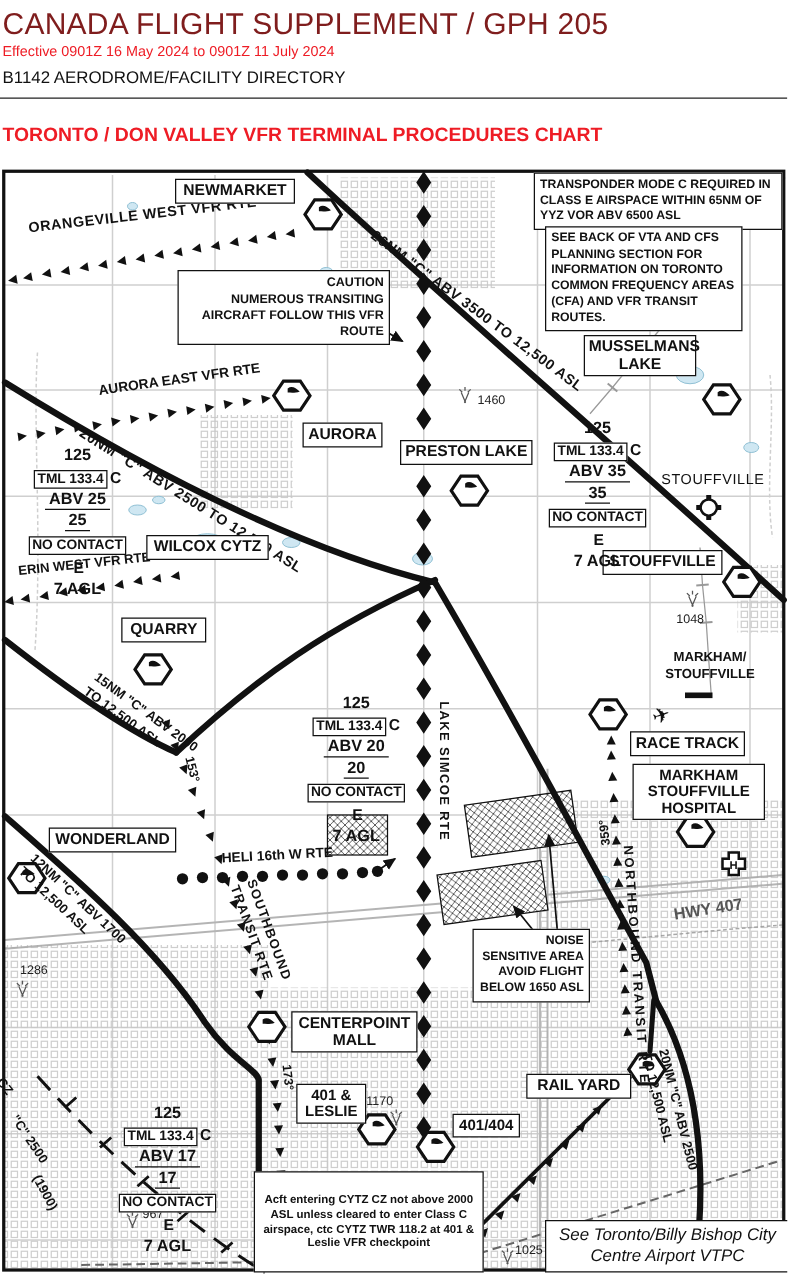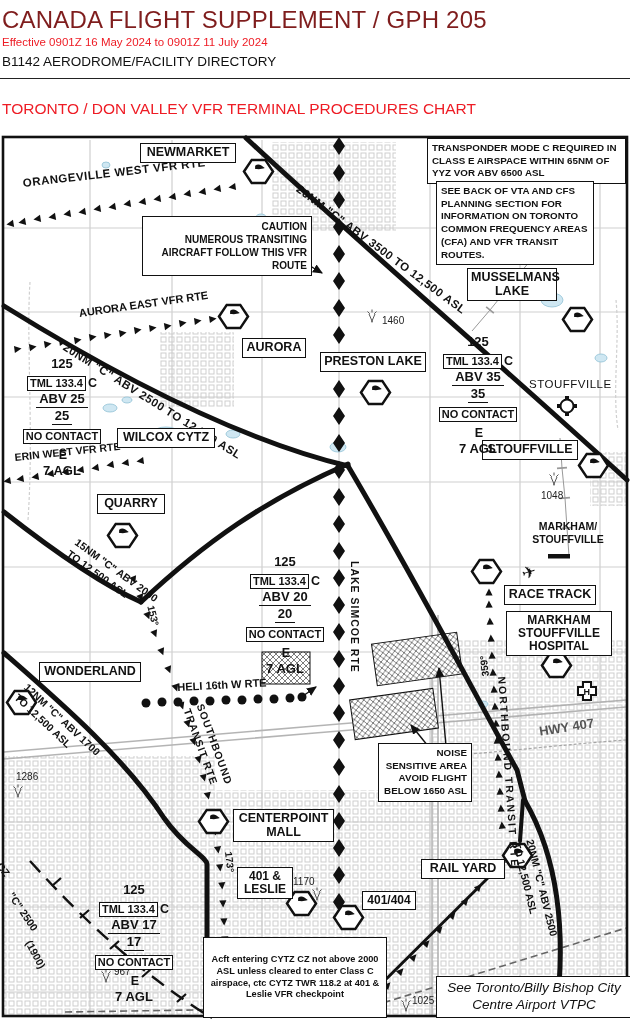--- a/index.html
+++ b/index.html
@@ -2,21 +2,21 @@
 <html><head>
 <meta charset="utf-8">
 <style>
   html,body{margin:0;padding:0;background:#fff}
   #page{position:relative;width:630px;height:1024px;background:#fff;overflow:hidden;
         font-family:"Liberation Sans",sans-serif;color:#111}
   .h-title{position:absolute;left:2px;top:6px;font-size:24px;color:#7f1d1d;letter-spacing:.2px}
   .h-eff{position:absolute;left:2px;top:36px;font-size:11.5px;color:#ee1c25}
   .h-sec{position:absolute;left:2px;top:54px;font-size:13.5px;color:#111}
   .h-rule{position:absolute;left:0;top:78px;width:630px;border-top:1.6px solid #222}
-  .h-chart{position:absolute;left:2px;top:100px;font-size:15.5px;font-weight:normal;color:#ee1c25}
+  .h-chart{position:absolute;left:2px;top:100px;font-size:15.5px;font-weight:bold;color:#ee1c25}
   svg{position:absolute;left:0;top:0}
   .pbox{position:absolute;background:#fff;border:1.6px solid #111;font-weight:bold;
         font-size:12.5px;line-height:1.08;text-align:center;padding:2px 3px;box-sizing:border-box;z-index:4}
   .note{position:absolute;background:#fff;border:1.5px solid #111;font-weight:bold;
         font-size:9.8px;line-height:1.3;padding:3px 4px;box-sizing:border-box;z-index:5}
   .ctr{text-align:right}
   .rot{position:absolute;transform-origin:0 0;white-space:nowrap;font-weight:bold;
        font-size:11px;z-index:3;line-height:1.3}
   .fb{position:absolute;width:84px;text-align:center;z-index:4;line-height:1.15}
   .fb div{margin:1px 0}

